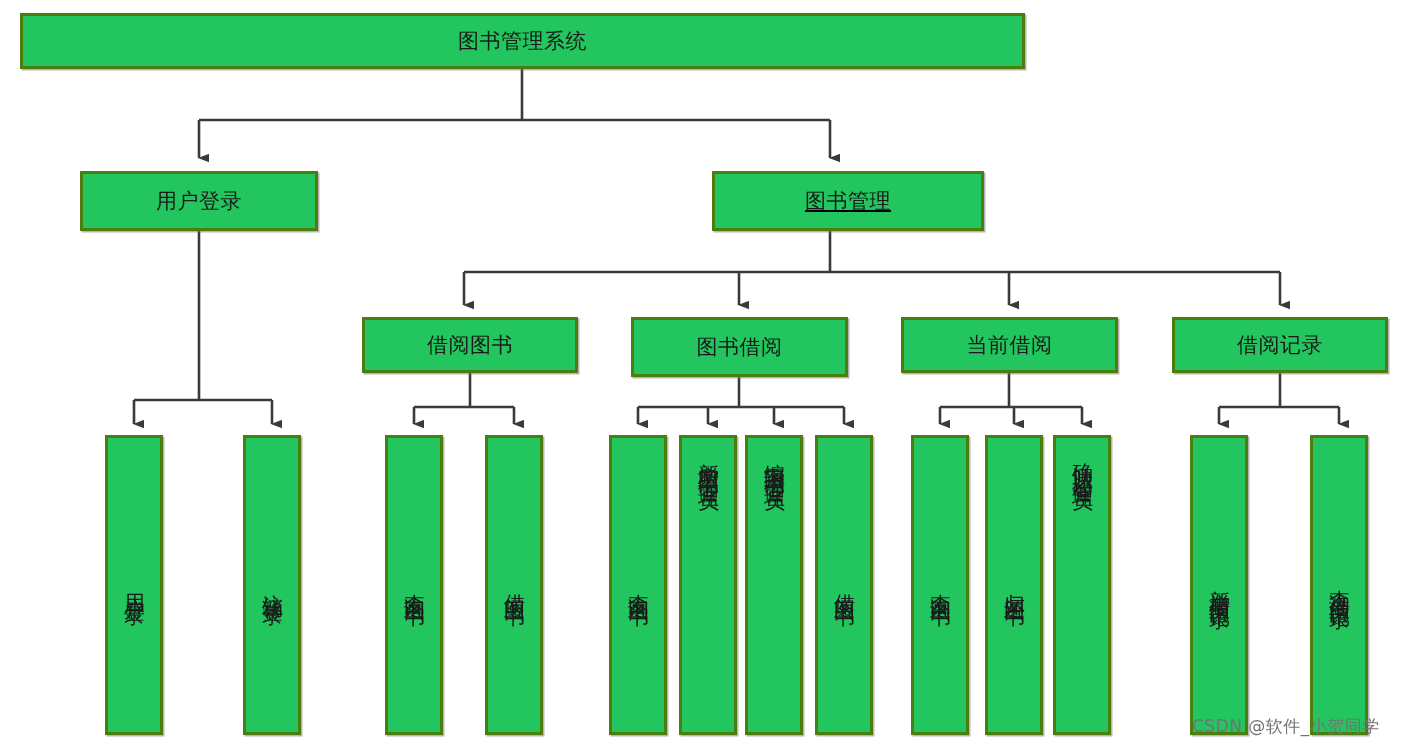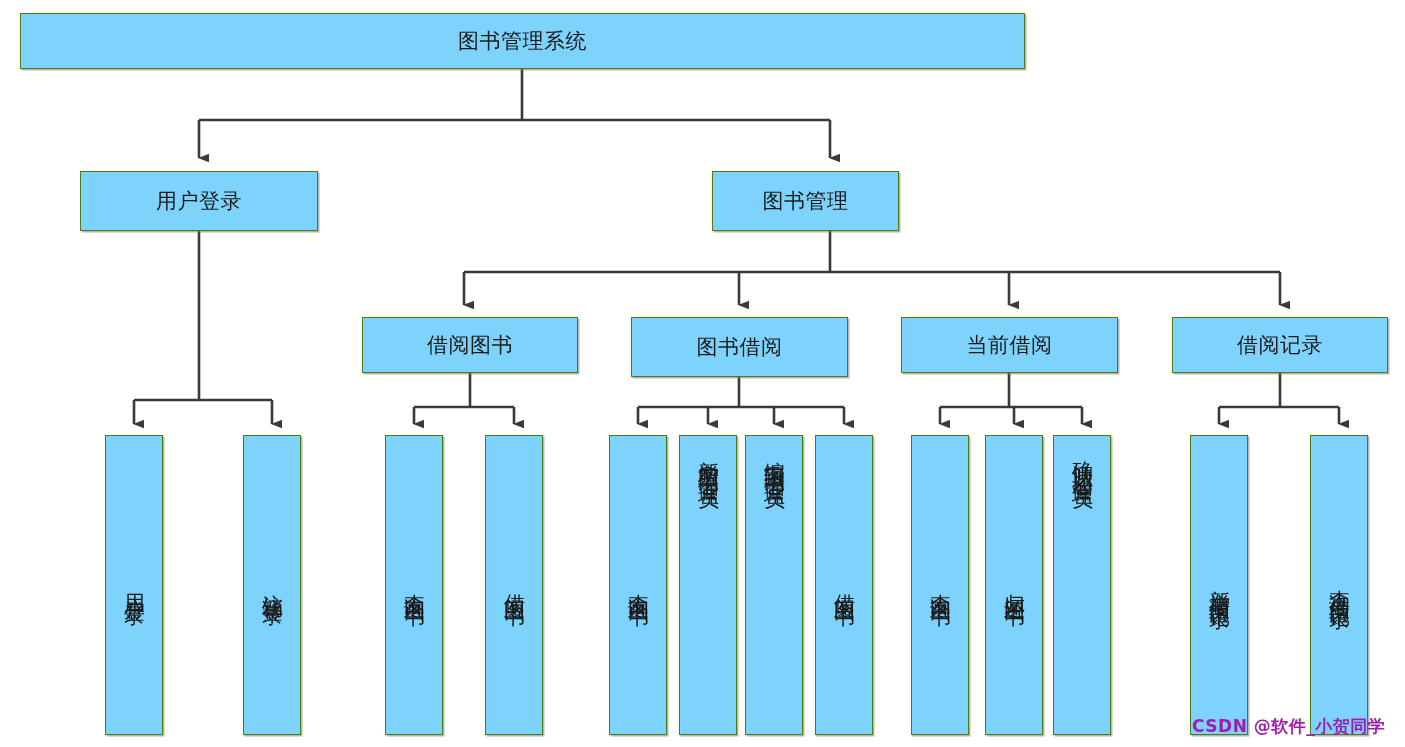--- a/index.html
+++ b/index.html
@@ -21,22 +21,22 @@
   #diagram-svg {
     position: absolute;
     left: 0;
     top: 0;
     width: 1405px;
     height: 747px;
   }
   .node-box {
     position: absolute;
     box-sizing: border-box;
-    background: #7dd3fc;
-    border: 1px solid #4d7c0f;
+    background: #22c55e;
+    border: 3px solid #4d7c0f;
     box-shadow: 1.5px 1.5px 0 0 rgba(120,120,120,0.55);
     display: flex;
     align-items: center;
     justify-content: center;
   }
   .node-label {
     color: #1a1a1a;
     font-size: 21px;
     line-height: 1.18;
     letter-spacing: 0.5px;
@@ -55,26 +55,25 @@
     letter-spacing: 4px;
     font-size: 21px;
     line-height: 1;
   }
   .node-box.vertical.centered {
     align-items: center;
     padding-top: 0;
   }
   .watermark {
     position: absolute;
-    color: #a21caf;
+    color: #737373;
     font-size: 17px;
     letter-spacing: 0.5px;
     white-space: nowrap;
     pointer-events: none;
-    font-weight: bold;
   }
 </style>
 </head>
 <body>
 
 <div id="diagram-root">
 
   <svg id="diagram-svg" viewBox="0 0 1405 747" xmlns="http://www.w3.org/2000/svg">
     <defs>
       <marker id="arrowhead" markerWidth="10" markerHeight="12" refX="4.2" refY="10" orient="auto" markerUnits="userSpaceOnUse">
@@ -128,21 +127,21 @@
     </g>
   </svg>
 
   <div class="node-box" style="left:20px; top:13px; width:1005px; height:56px;">
     <span class="node-label">图书管理系统</span>
   </div>
 
   <div class="node-box" style="left:80px; top:171px; width:238px; height:60px;">
     <span class="node-label">用户登录</span>
   </div>
-  <div class="node-box" style="left:712px; top:171px; width:187px; height:60px;">
+  <div class="node-box" style="left:712px; top:171px; width:272px; height:60px;text-decoration:underline;">
     <span class="node-label">图书管理</span>
   </div>
 
   <div class="node-box" style="left:362px; top:317px; width:216px; height:56px;">
     <span class="node-label">借阅图书</span>
   </div>
   <div class="node-box" style="left:631px; top:317px; width:217px; height:60px;">
     <span class="node-label">图书借阅</span>
   </div>
   <div class="node-box" style="left:901px; top:317px; width:217px; height:56px;">

